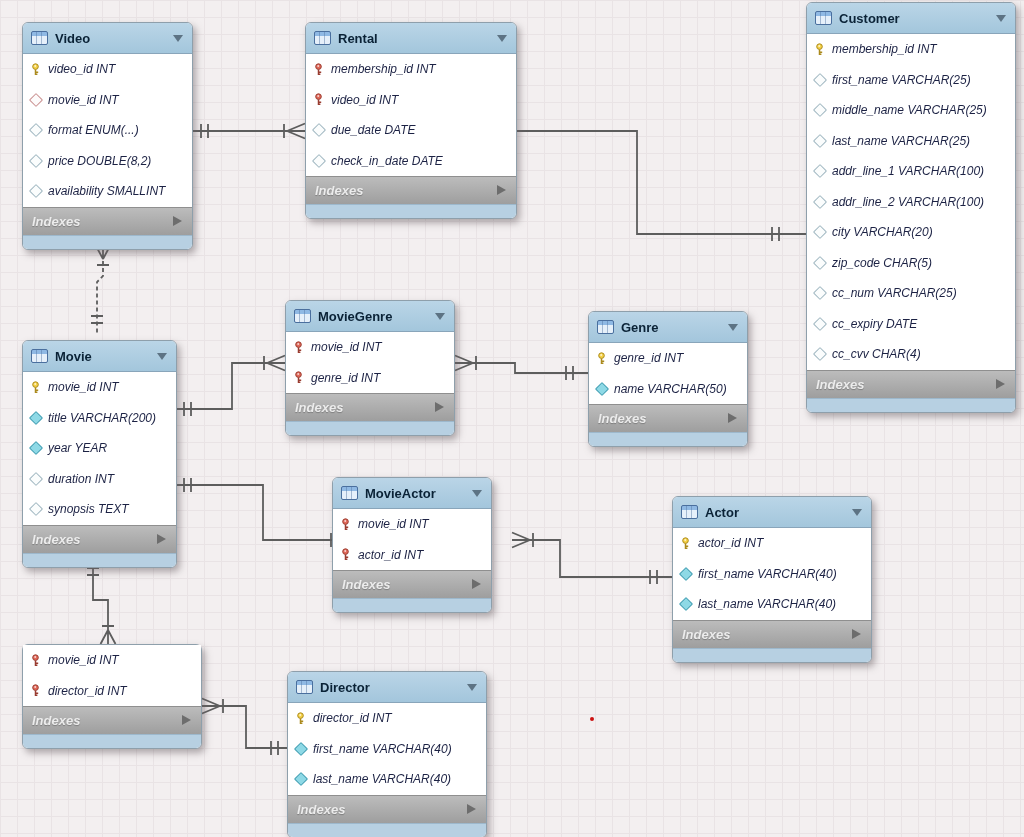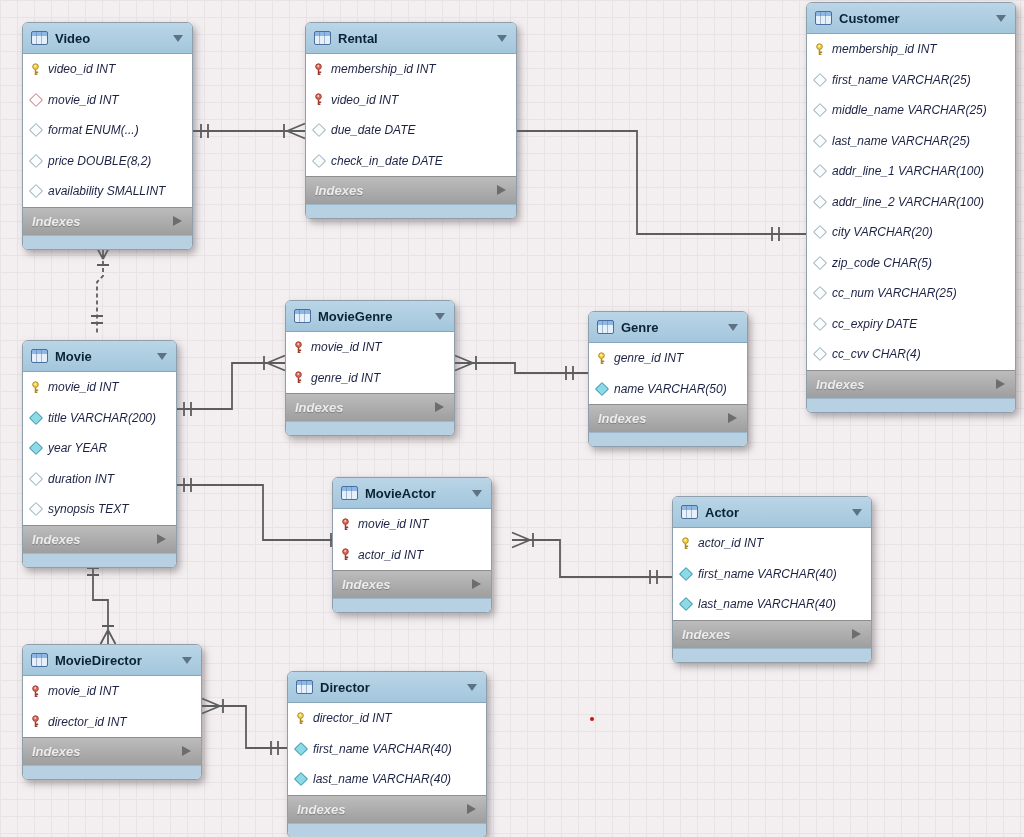--- a/index.html
+++ b/index.html
@@ -478,25 +478,20 @@
         </div>
       </div>
     <div class="idx">
       <span class="idx-label">Indexes</span>
       <span class="arr"></span>
     </div>
     <div class="ftr"></div>
   </div>
 
   <div class="tbl" style="left:22px;top:644px;width:180px">
-    <div class="hdr">
-      <span class="ticon"></span>
-      <span class="tname">MovieDirector</span>
-      <span class="tri"></span>
-    </div>
     <div class="rows">
         <div class="row">
           <span class="ficon">
             <svg width="13" height="13" viewBox="0 0 13 13">
               <circle cx="6.5" cy="3.6" r="2.8" fill="#e2695a" stroke="#993c30"></circle>
               <path d="M6.5 6.4 V12 M6.5 9.2 H9.2 M6.5 11.2 H8.4" stroke="#993c30" stroke-width="1.5" fill="none"></path>
               <circle cx="6.2" cy="3" r="0.9" fill="#ffffff" opacity="0.75"></circle>
             </svg>
           </span>
           <span class="flabel">movie_id INT</span>

